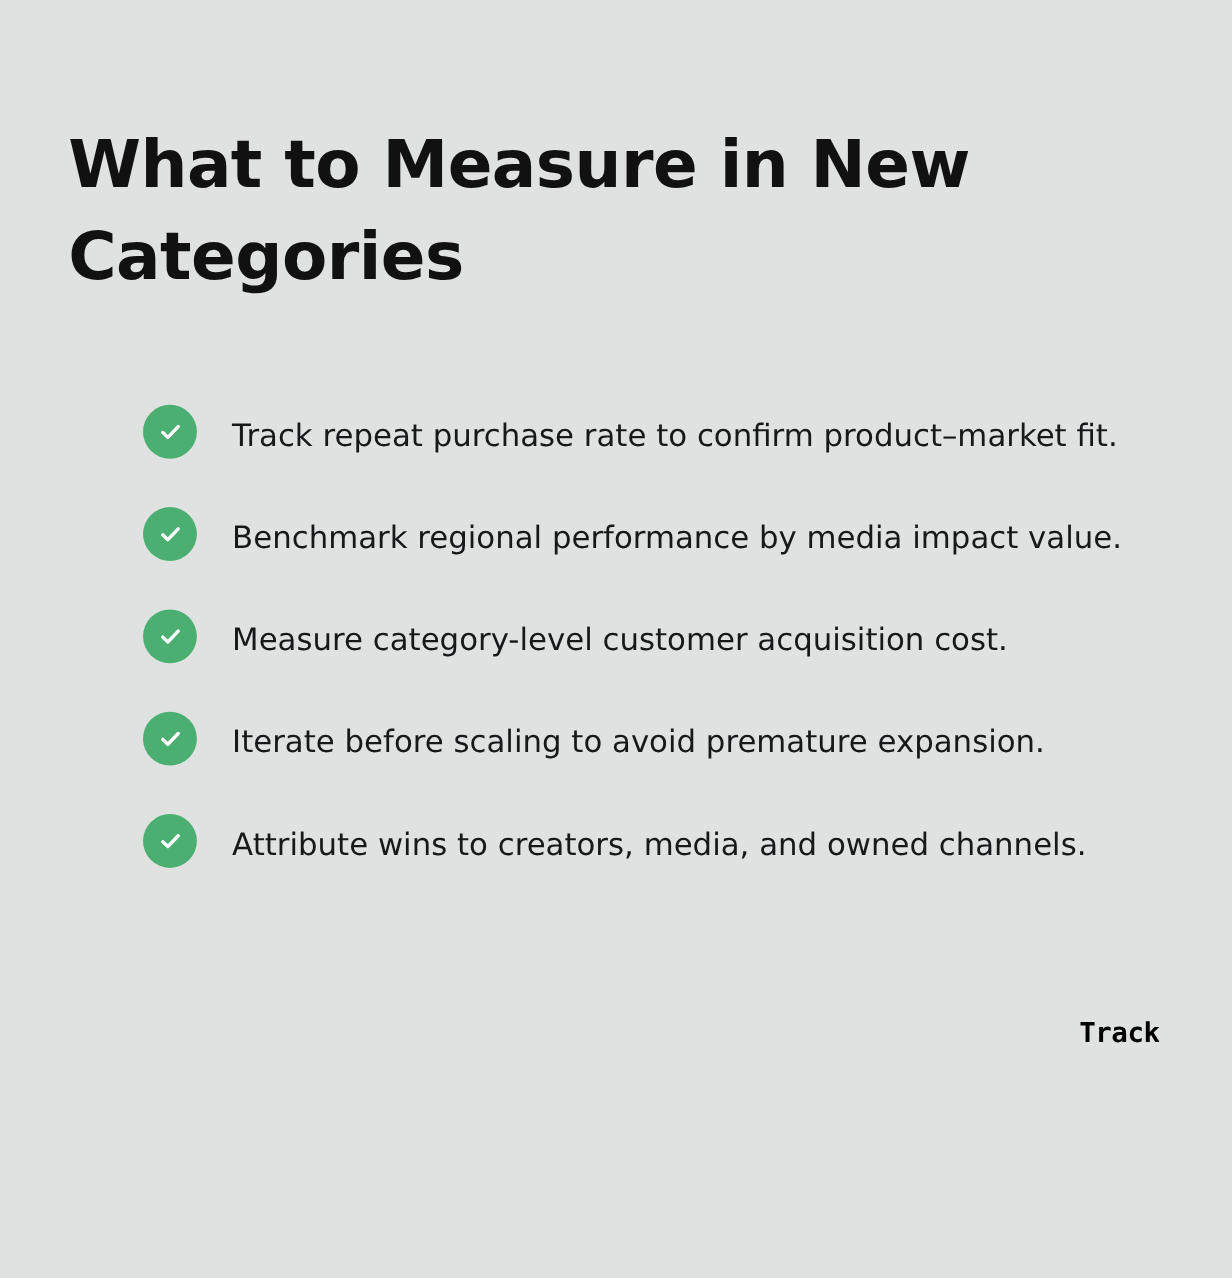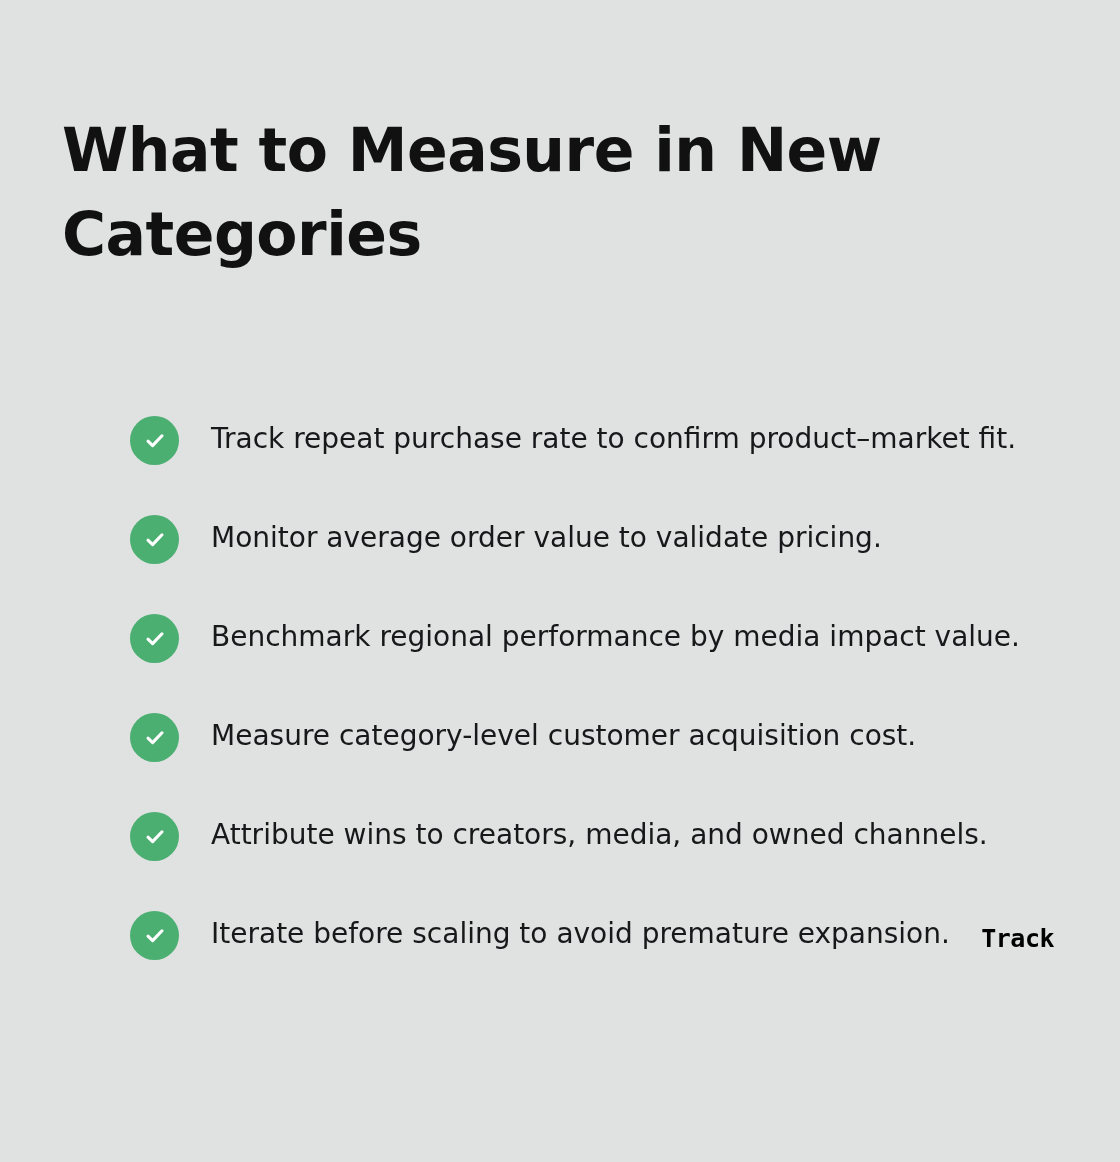--- a/index.html
+++ b/index.html
@@ -32,23 +32,22 @@
     letter-spacing: -0.5px;
   }
   .list {
     position: absolute;
     left: 130px;
     top: 366px;
     width: 930px;
   }
   .list-item {
     display: flex;
-    align-items: center;
+    align-items: flex-end;
     margin-bottom: 42px;
-    margin-top: 48px;
   }
   .check-badge {
     flex: 0 0 auto;
     width: 49px;
     height: 49px;
     border-radius: 50%;
     background: #4caf72;
     display: flex;
     align-items: center;
     justify-content: center;
@@ -89,28 +88,20 @@
 
     <div class="list-item">
       <span class="check-badge">
         <svg width="26" height="26" viewBox="0 0 26 26" aria-hidden="true">
           <path d="M6 13.2 L10.6 17.6 L20 7.8" fill="none" stroke="#ffffff" stroke-width="3.1" stroke-linecap="round" stroke-linejoin="round"></path>
         </svg>
       </span>
       <span class="item-text item-narrow">Track repeat purchase rate to confirm product–market fit.</span>
     </div>
 
-    <div class="list-item">
-      <span class="check-badge">
-        <svg width="26" height="26" viewBox="0 0 26 26" aria-hidden="true">
-          <path d="M6 13.2 L10.6 17.6 L20 7.8" fill="none" stroke="#ffffff" stroke-width="3.1" stroke-linecap="round" stroke-linejoin="round"></path>
-        </svg>
-      </span>
-      <span class="item-text">Monitor average order value to validate pricing.</span>
-    </div>
 
     <div class="list-item">
       <span class="check-badge">
         <svg width="26" height="26" viewBox="0 0 26 26" aria-hidden="true">
           <path d="M6 13.2 L10.6 17.6 L20 7.8" fill="none" stroke="#ffffff" stroke-width="3.1" stroke-linecap="round" stroke-linejoin="round"></path>
         </svg>
       </span>
       <span class="item-text item-narrow">Benchmark regional performance by media impact value.</span>
     </div>
 
@@ -122,29 +113,29 @@
       </span>
       <span class="item-text">Measure category-level customer acquisition cost.</span>
     </div>
 
     <div class="list-item">
       <span class="check-badge">
         <svg width="26" height="26" viewBox="0 0 26 26" aria-hidden="true">
           <path d="M6 13.2 L10.6 17.6 L20 7.8" fill="none" stroke="#ffffff" stroke-width="3.1" stroke-linecap="round" stroke-linejoin="round"></path>
         </svg>
       </span>
-      <span class="item-text">Attribute wins to creators, media, and owned channels.</span>
+      <span class="item-text">Iterate before scaling to avoid premature expansion.</span>
     </div>
 
     <div class="list-item">
       <span class="check-badge">
         <svg width="26" height="26" viewBox="0 0 26 26" aria-hidden="true">
           <path d="M6 13.2 L10.6 17.6 L20 7.8" fill="none" stroke="#ffffff" stroke-width="3.1" stroke-linecap="round" stroke-linejoin="round"></path>
         </svg>
       </span>
-      <span class="item-text">Iterate before scaling to avoid premature expansion.</span>
+      <span class="item-text">Attribute wins to creators, media, and owned channels.</span>
     </div>
 
   </div>
 
   <div class="brand">Track</div>
 
 </div>
 
 </body></html>

